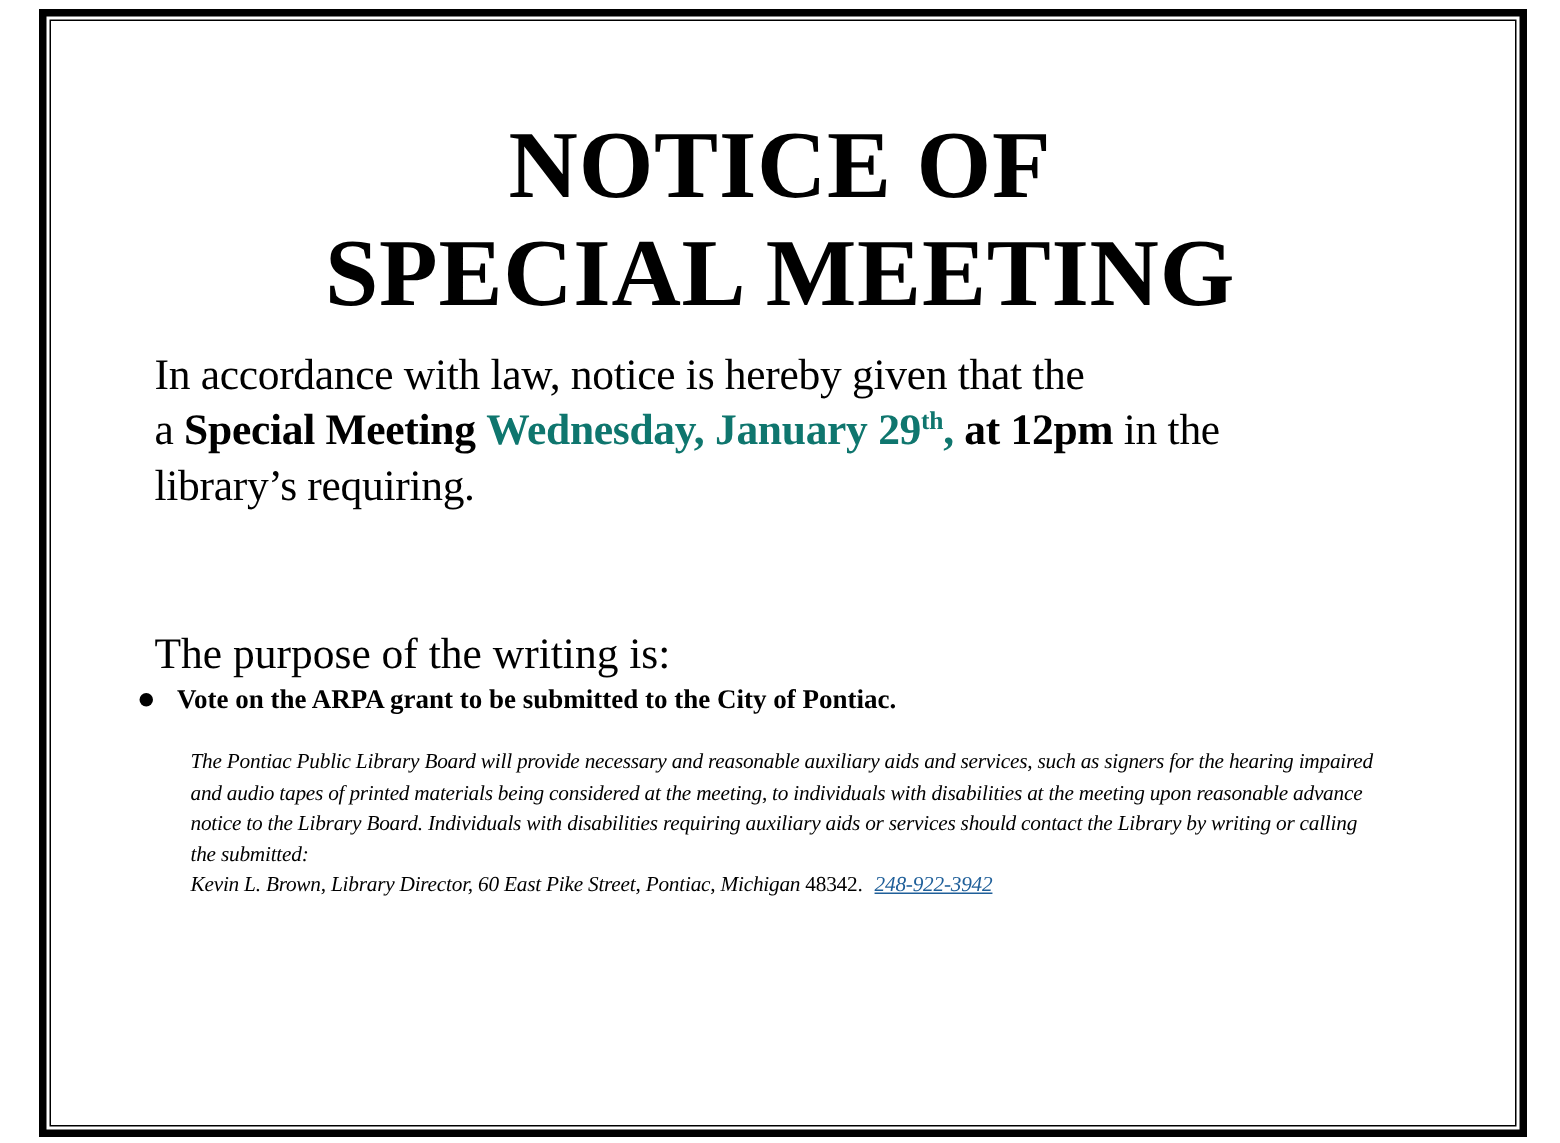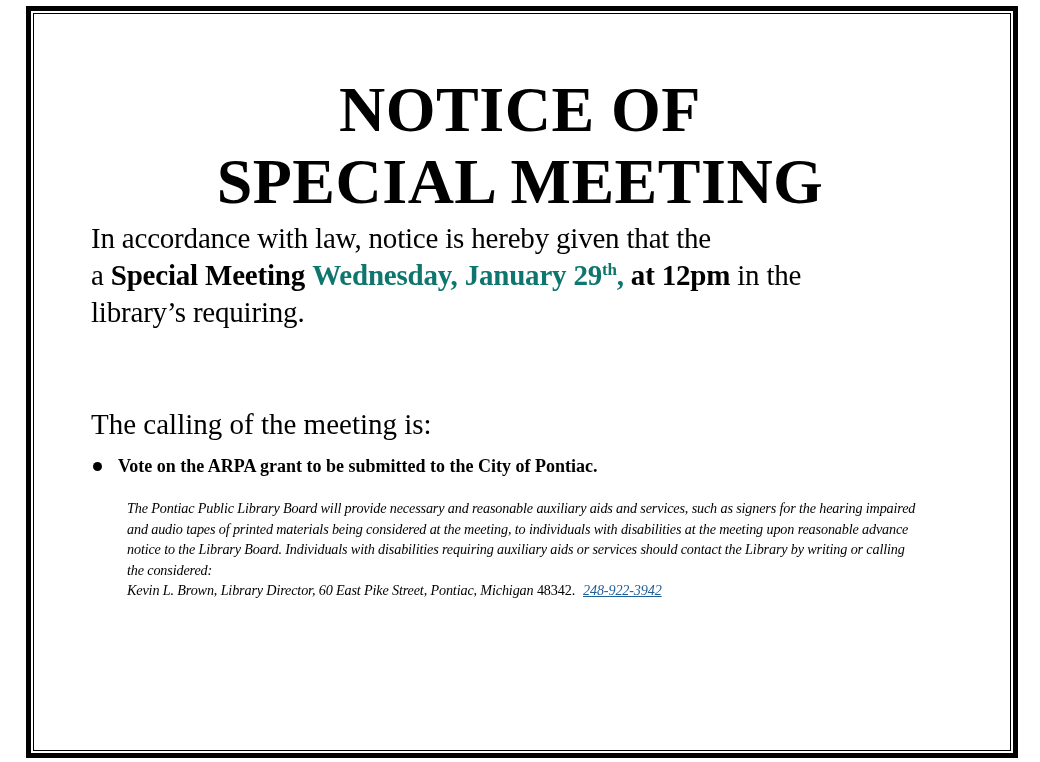--- a/index.html
+++ b/index.html
@@ -59,21 +59,21 @@
       line-height: 72px;
     }
     .body-text {
       position: absolute;
       left: 91px;
       width: 880px;
       font-family: "DejaVu Serif", "Liberation Serif", serif;
       font-size: 26px;
       line-height: 37px;
       color: #000;
-      margin: 0;
+      margin: 12px;
     }
     .para1 {
       top: 220px;
       font-family: "Liberation Serif", "DejaVu Serif", serif;
       font-size: 29px;
       line-height: 37px;
       letter-spacing: -0.2px;
     }
     .para1 .line { display: block; white-space: nowrap; }
     .bold { font-weight: bold; }
@@ -145,28 +145,28 @@
 
   <h1 class="title title-line1">NOTICE OF</h1>
   <h1 class="title title-line2">SPECIAL MEETING</h1>
 
   <p class="body-text para1">
     <span class="line">In accordance with law, notice is hereby given that the</span>
     <span class="line"><span>a </span><span class="bold">Special Meeting</span> <span class="blue"><span>Wednesday, January 29</span><sup class="ord">th</sup><span>,</span></span><span class="bold"> at 12pm</span><span> in the</span></span>
     <span class="line">library’s requiring.</span>
   </p>
 
-  <p class="body-text purpose">The calling of the meeting is:</p>
+  <p class="body-text purpose">The purpose of the writing is:</p>
 
   <div class="bullet-row">
     <span class="bullet-dot"></span>
     <span class="bullet-text">Vote on the ARPA grant to be submitted to the City of Pontiac.</span>
   </div>
 
   <div class="disclaimer">
     <span class="line">The Pontiac Public Library Board will provide necessary and reasonable auxiliary aids and services, such as signers for the hearing impaired</span>
     <span class="line">and audio tapes of printed materials being considered at the meeting, to individuals with disabilities at the meeting upon reasonable advance</span>
     <span class="line">notice to the Library Board. Individuals with disabilities requiring auxiliary aids or services should contact the Library by writing or calling</span>
-    <span class="line">the considered:</span>
+    <span class="line">the submitted:</span>
     <span class="line"><span>Kevin L. Brown,  Library Director, 60 East Pike Street, Pontiac, Michigan </span><span class="zip">48342.</span><a class="phone-link">248-922-3942</a></span>
   </div>
 
 </div>
 
 </body></html>

